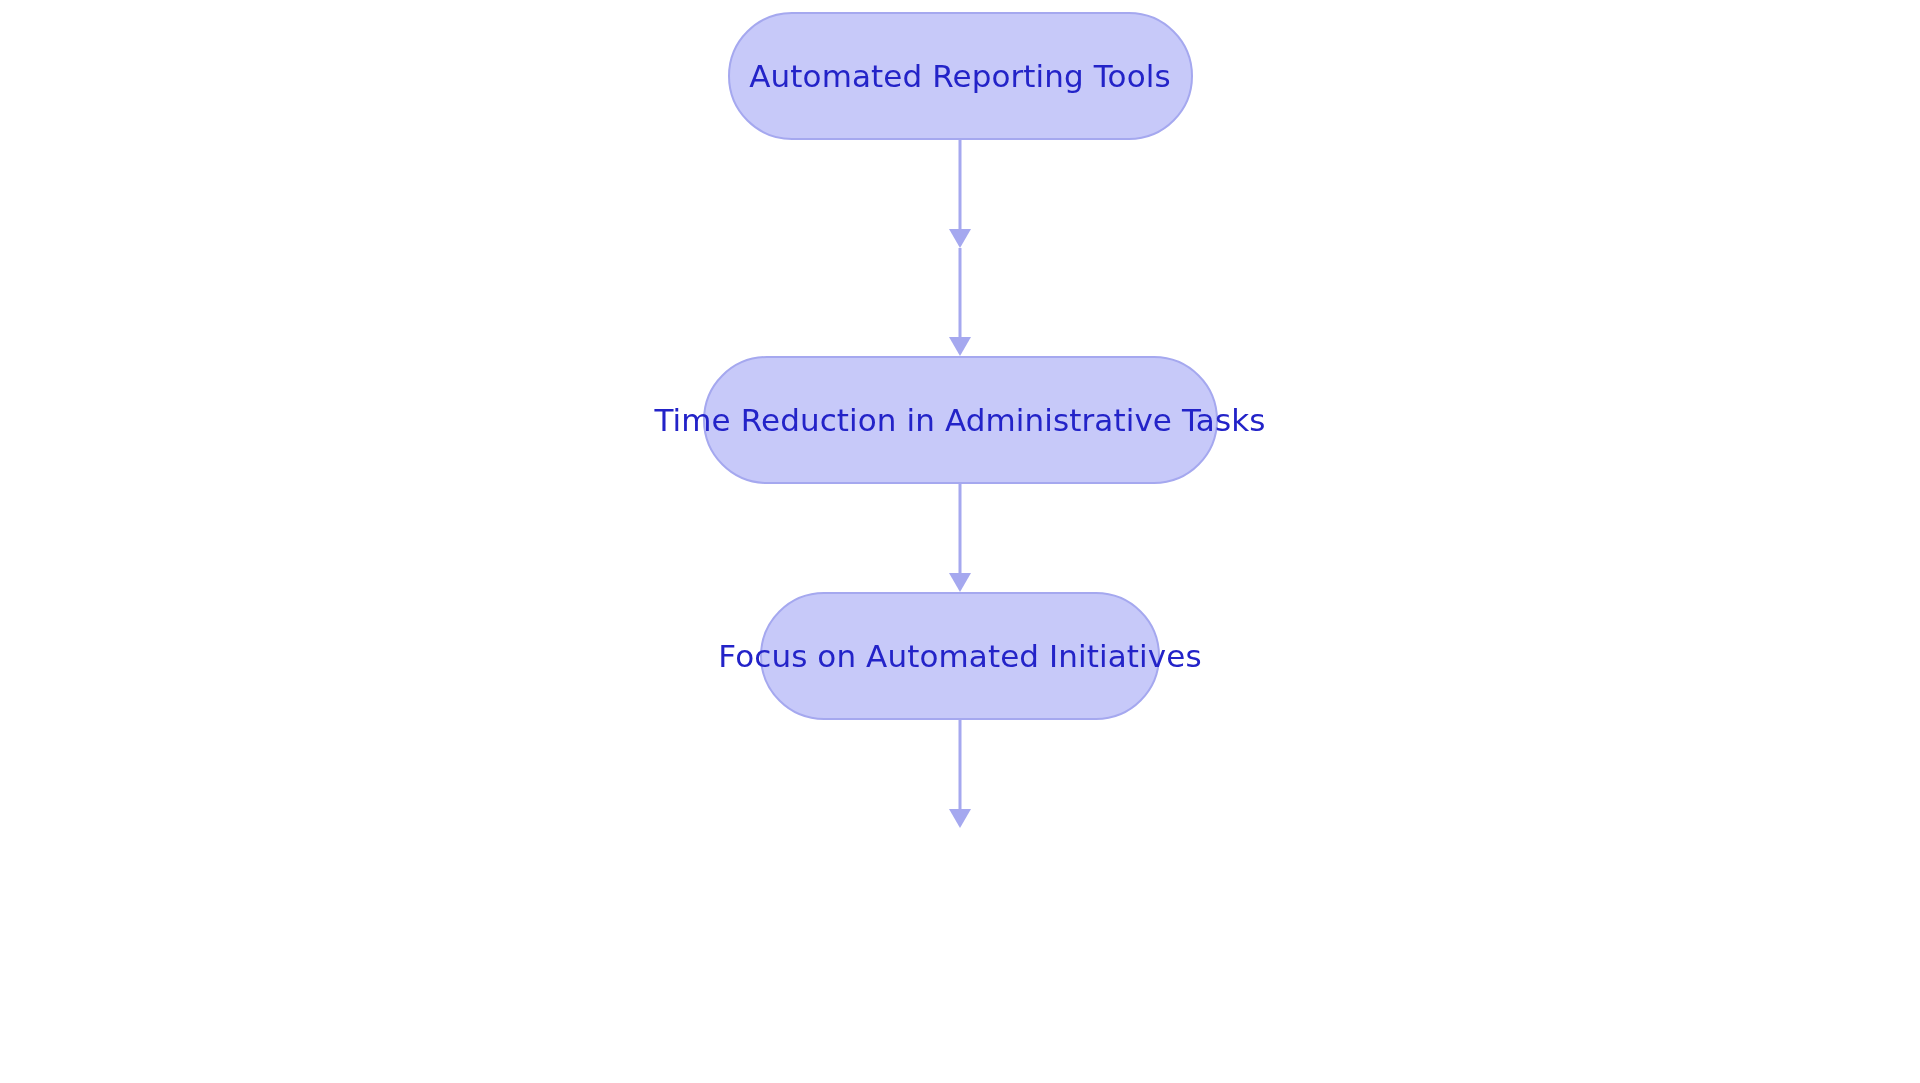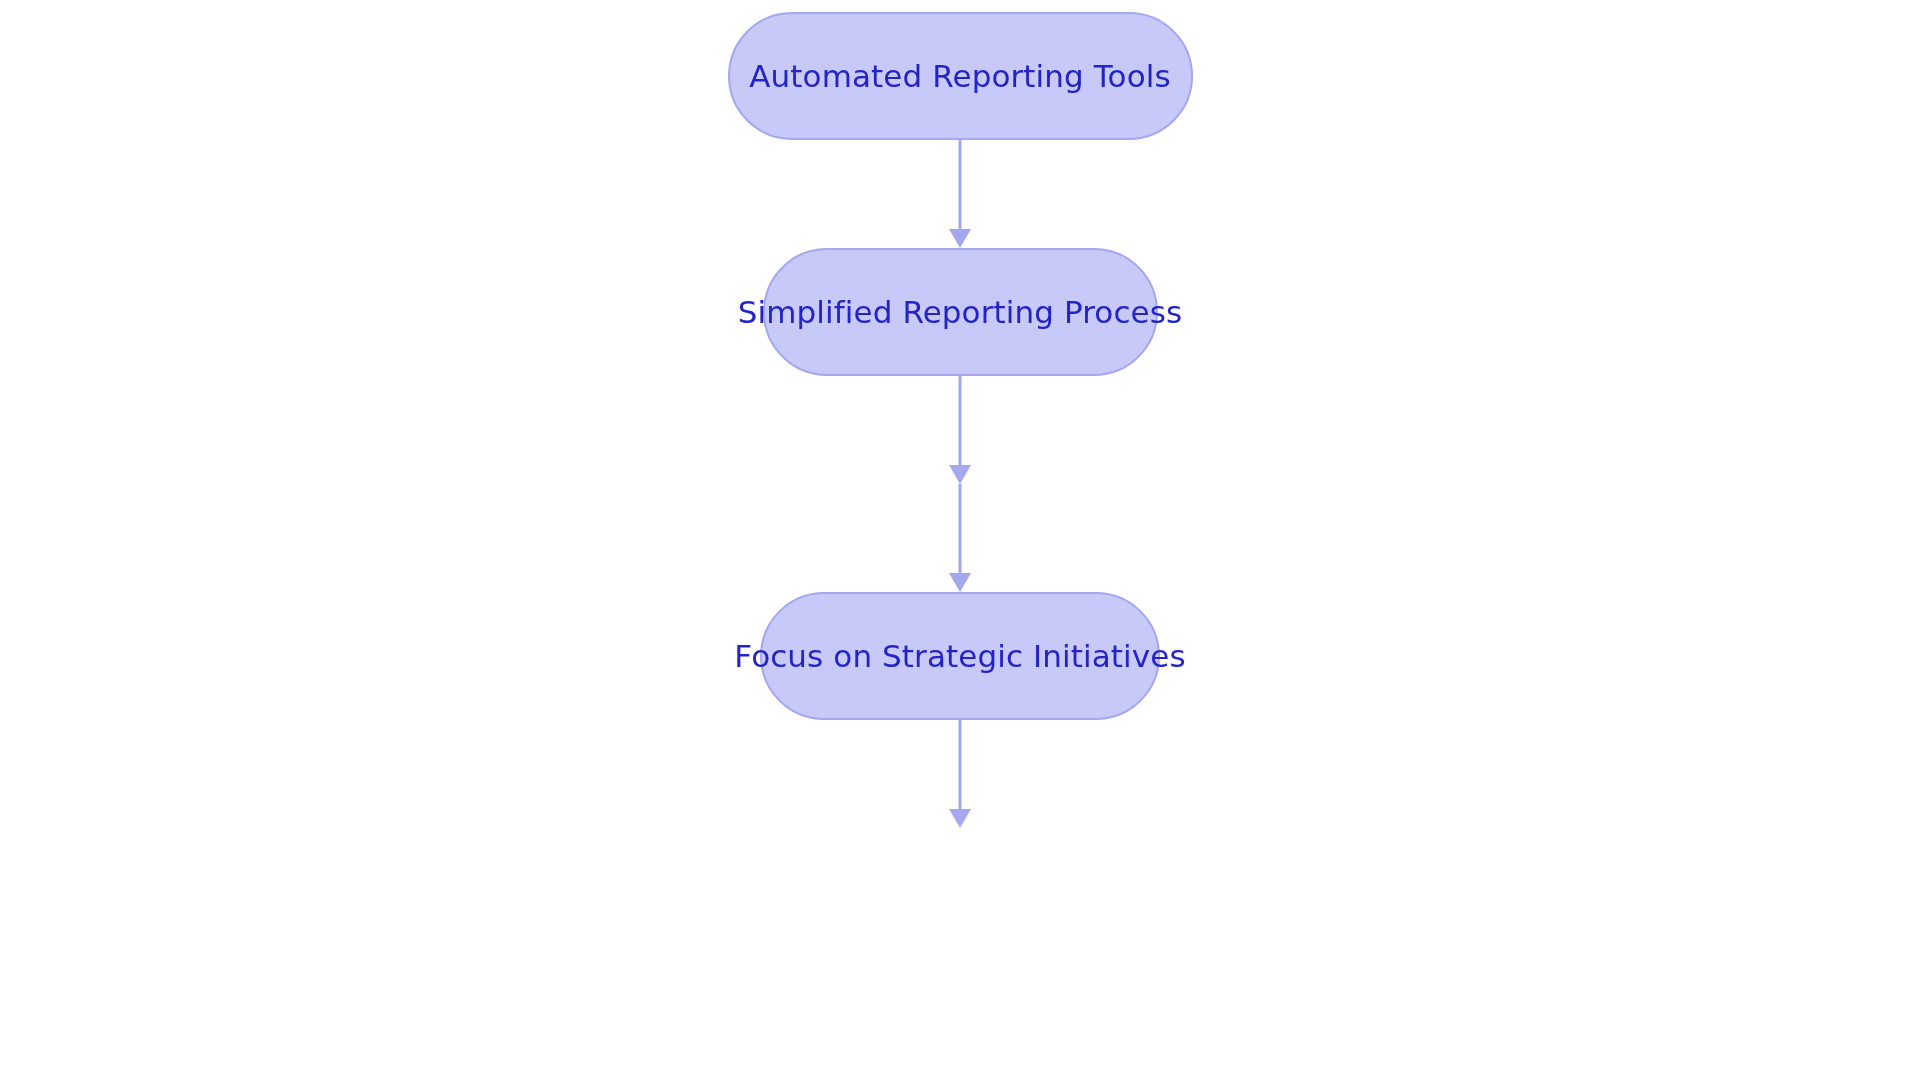--- a/index.html
+++ b/index.html
@@ -95,37 +95,37 @@
 
   <div class="node n0">
     <span class="node-label">Automated Reporting Tools</span>
   </div>
 
   <div class="connector">
     <div class="line"></div>
     <div class="arrowhead"></div>
   </div>
 
-  <div class="node n1">
-    <span class="node-label">Simplified Reporting Process</span>
+
+  <div class="connector">
+    <div class="line"></div>
+    <div class="arrowhead"></div>
+  </div>
+
+  <div class="node n2">
+    <span class="node-label">Time Reduction in Administrative Tasks</span>
   </div>
 
   <div class="connector">
     <div class="line"></div>
     <div class="arrowhead"></div>
   </div>
 
-
-  <div class="connector">
-    <div class="line"></div>
-    <div class="arrowhead"></div>
-  </div>
-
   <div class="node n3">
-    <span class="node-label">Focus on Strategic Initiatives</span>
+    <span class="node-label">Focus on Automated Initiatives</span>
   </div>
 
   <div class="connector">
     <div class="line"></div>
     <div class="arrowhead"></div>
   </div>
 
 
 </div>
 

